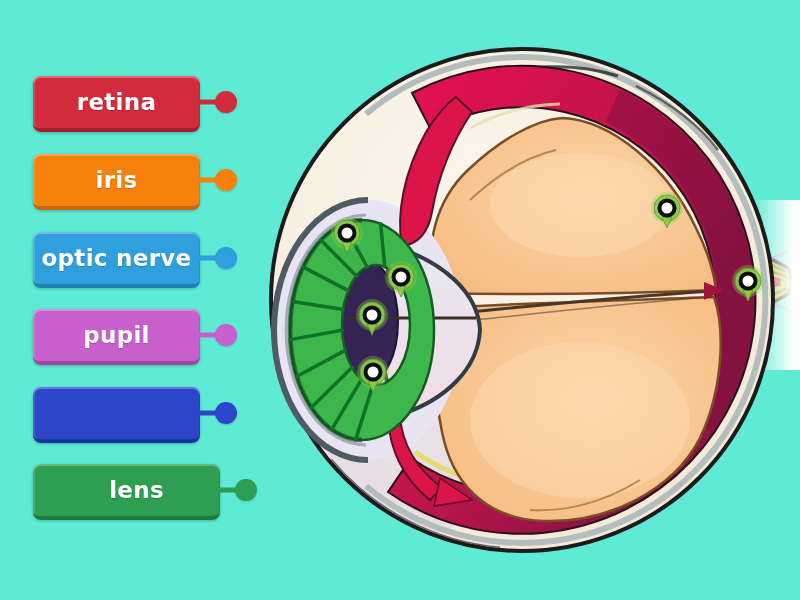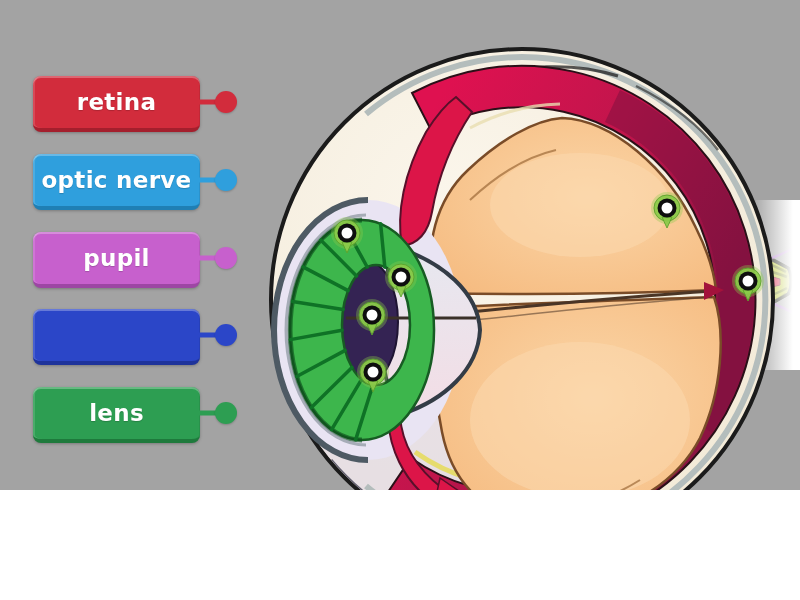--- a/index.html
+++ b/index.html
@@ -1,34 +1,34 @@
 <!DOCTYPE html>
 <html style="--glow: #8ccb4a;"><head>
 <meta charset="utf-8">
 <style>
   html,body{margin:0;padding:0;background:#ffffff;}
-  .stage{position:relative;width:800px;height:490px;background:#a3a3a3;overflow:hidden;
+  .stage{position:relative;width:800px;height:600px;background:#5eead4;overflow:hidden;
          font-family:"DejaVu Sans","Liberation Sans",sans-serif;}
 
   
   .chips{position:absolute;left:0;top:0;width:260px;height:600px;}
   .chip{position:absolute;left:33px;width:167px;height:52px;
         border-radius:8px;
         background:var(--c,#999);
         border-bottom:4px solid var(--cd,#666);
         box-shadow:inset 0 2px 0 rgba(255,255,255,.28), inset 2px 0 0 rgba(255,255,255,.14),
                    inset -1px 0 0 rgba(0,0,0,.08), 0 1px 3px rgba(0,0,0,.25);
         display:flex;align-items:center;justify-content:center;
         cursor:grab;}
   .chip:nth-of-type(1){top:76px;}
   .chip:nth-of-type(2){top:154px;}
   .chip:nth-of-type(3){top:232px;}
   .chip:nth-of-type(4){top:309px;}
   .chip:nth-of-type(5){top:387px;}
-  .chip:nth-of-type(6){top:464px;}
+  .chip:nth-of-type(6){top:464px;padding-left:20px;}
   .chip-text{color:#fff;font-size:23px;font-weight:bold;letter-spacing:.3px;
              text-shadow:0 1px 1px rgba(0,0,0,.18);white-space:nowrap;}
   .stub{position:absolute;right:-16px;top:50%;transform:translateY(-50%);
         width:17px;height:5px;background:var(--c,#999);}
   .dot{position:absolute;right:-37px;top:50%;transform:translateY(-50%);
        width:22px;height:22px;border-radius:50%;background:var(--c,#999);
        box-shadow:0 1px 2px rgba(0,0,0,.2);}
 
   
   .diagram-svg{position:absolute;left:0;top:0;width:800px;height:600px;}
@@ -192,20 +192,25 @@
       </g>
     </g>
   </svg>
 
   <div class="chips">
     <div class="chip" style="--c: #d22c3c; --cd: #a41f2d;">
       <span class="chip-text">retina</span>
       <span class="stub"></span>
       <span class="dot"></span>
     </div>
+    <div class="chip" style="--c: #f6820c; --cd: #c4680a;">
+      <span class="chip-text">iris</span>
+      <span class="stub"></span>
+      <span class="dot"></span>
+    </div>
     <div class="chip" style="--c: #2f9fdd; --cd: #1f7fb4;">
       <span class="chip-text">optic nerve</span>
       <span class="stub"></span>
       <span class="dot"></span>
     </div>
     <div class="chip" style="--c: #c760cd; --cd: #9d46a4;">
       <span class="chip-text">pupil</span>
       <span class="stub"></span>
       <span class="dot"></span>
     </div>

